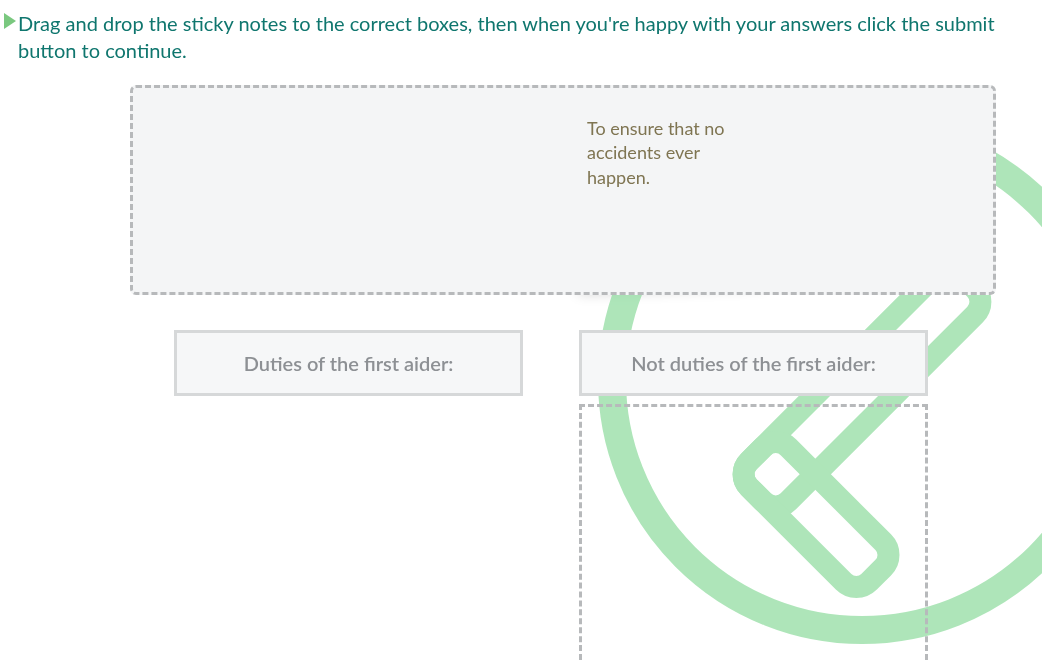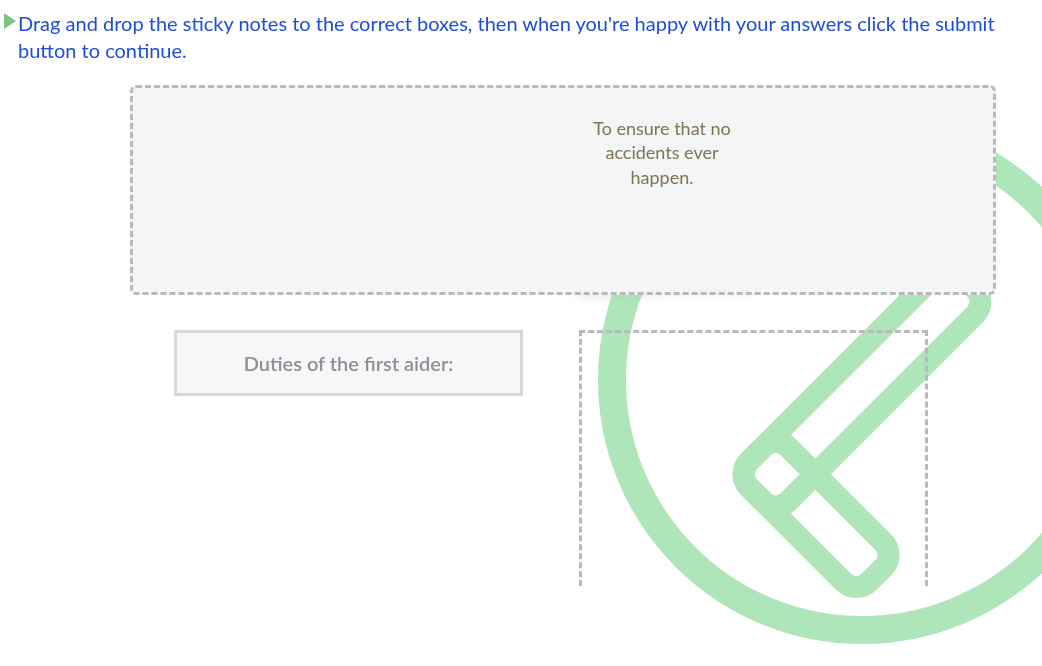--- a/index.html
+++ b/index.html
@@ -20,39 +20,38 @@
     pointer-events: none;
   }
 
   .instructions {
     position: absolute;
     left: 18px;
     top: 10px;
     right: 30px;
     font-size: 20px;
     line-height: 1.35;
-    color: #1d4ed8;
+    color: #0f766e;
   }
 
   .caret {
     position: absolute;
     left: 4px;
     top: 13px;
   }
 
   .pool {
     position: absolute;
     left: 130px;
     top: 85px;
     width: 866px;
     height: 210px;
     border: 3px dashed #b7b9bb;
     border-radius: 6px;
     background: #f4f5f6;
-    text-align: center;
   }
 
   .zone-container {
     position: absolute;
     left: 174px;
     top: 330px;
     display: flex;
     gap: 56px;
     justify-content: space-between;
   }
@@ -132,16 +131,17 @@
   </div>
 </div>
 
 <div class="zone-container">
 
   <div class="zone">
     <div class="zone-header">Duties of the first aider:</div>
   </div>
 
   <div class="zone">
+    <div class="zone-header">Not duties of the first aider:</div>
     <div class="zone-dropbox"></div>
   </div>
 
 </div>
 
 </body></html>

